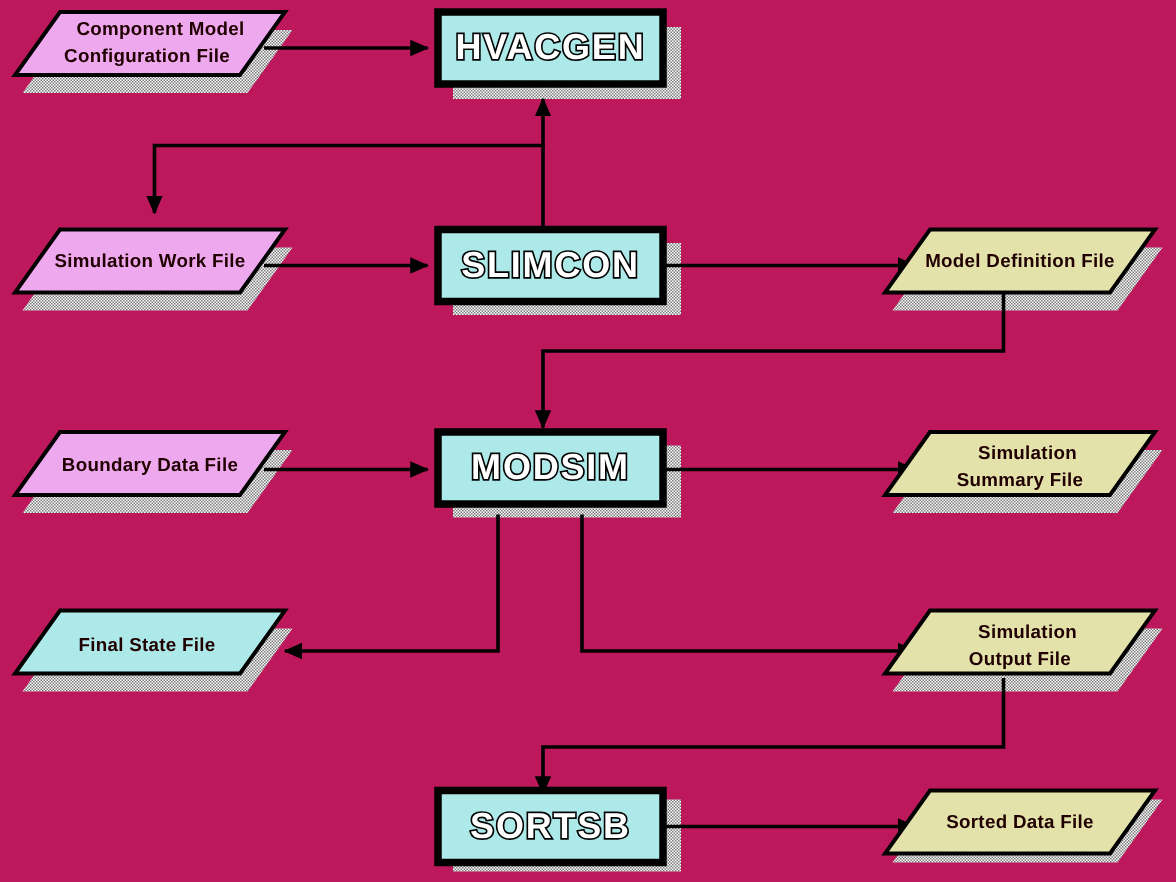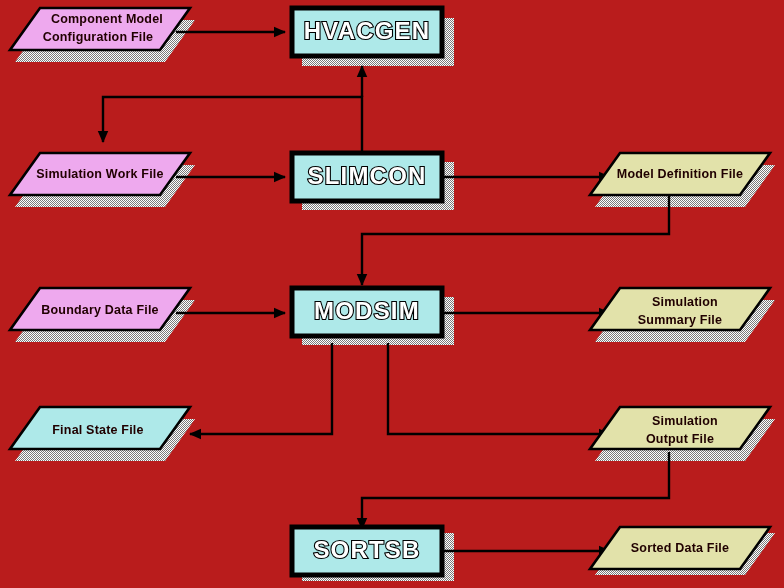--- a/index.html
+++ b/index.html
@@ -8,21 +8,21 @@
     padding: 0;
     background: #ffffff;
   }
   body {
     font-family: "Liberation Sans", sans-serif;
   }
   #canvas {
     position: relative;
     width: 784px;
     height: 588px;
-    background: #b91c1c;
+    background: #be185d;
     overflow: hidden;
   }
   svg.layer {
     position: absolute;
     left: 0;
     top: 0;
     width: 784px;
     height: 588px;
   }
   .node-label {

